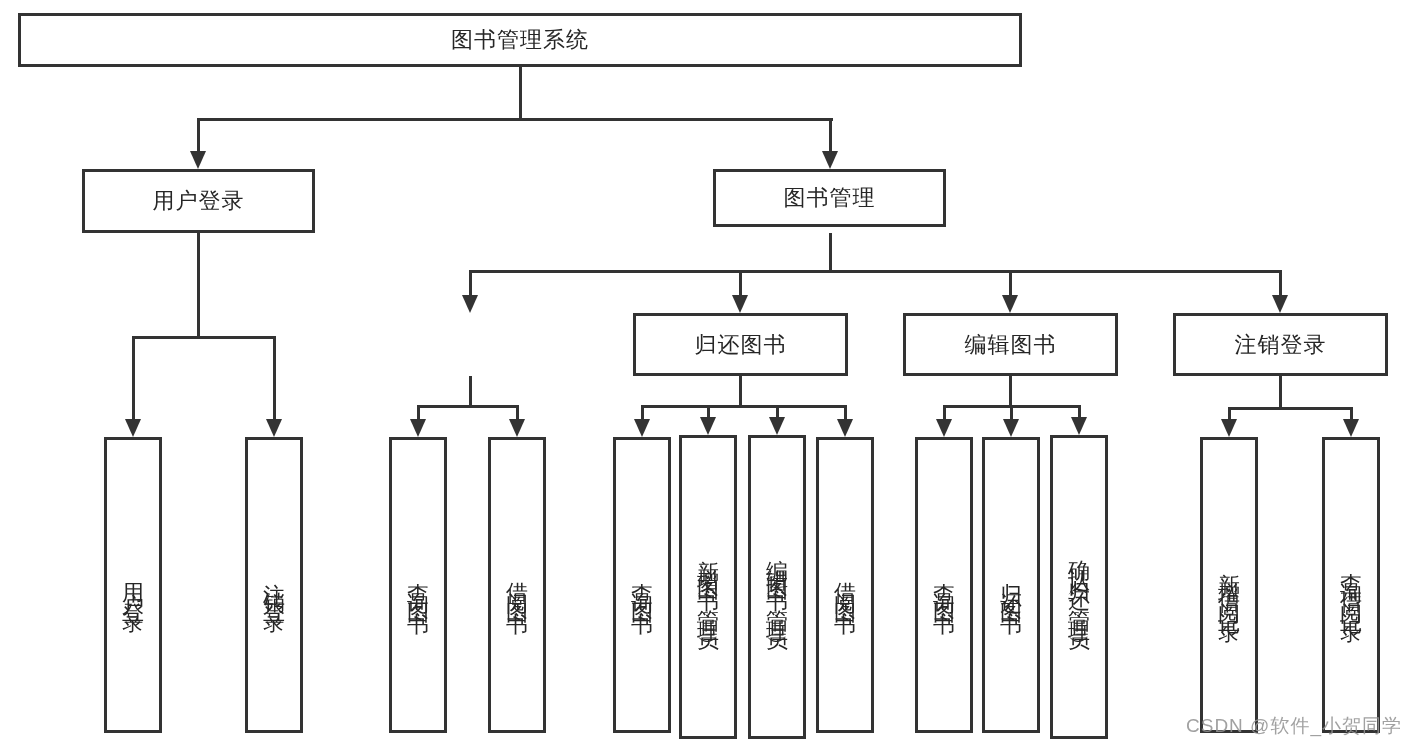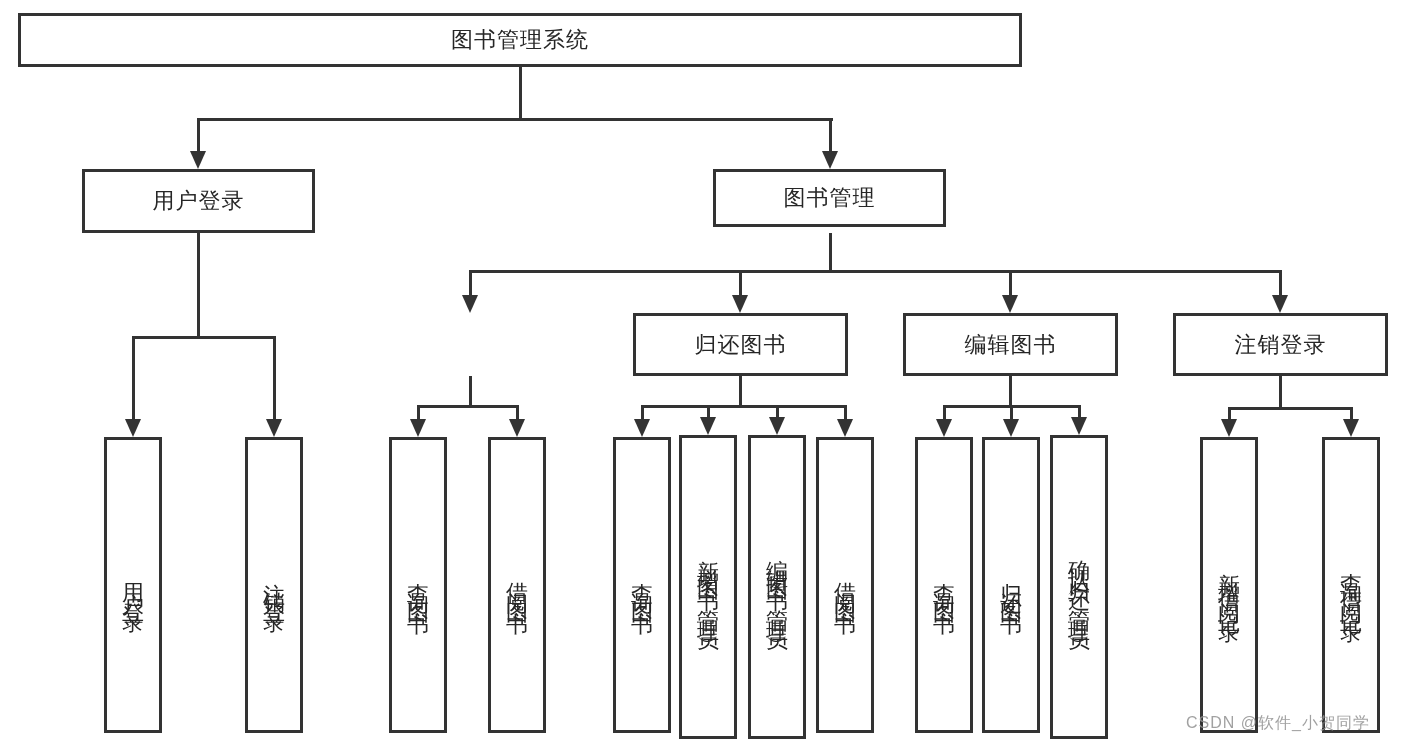--- a/index.html
+++ b/index.html
@@ -55,21 +55,21 @@
     position:absolute;
     width:0;height:0;
     border-left:8px solid transparent;
     border-right:8px solid transparent;
     border-top:18px solid #333333;
     z-index:1;
   }
   .watermark{
     position:absolute;
     left:1186px;top:713px;
-    font-size:16px;
+    font-size:19px;
     color:rgba(148,148,148,0.88);
     letter-spacing:1px;
     z-index:5;
     white-space:nowrap;
   }
 </style>
 </head>
 <body>
 
 <div class="canvas">

